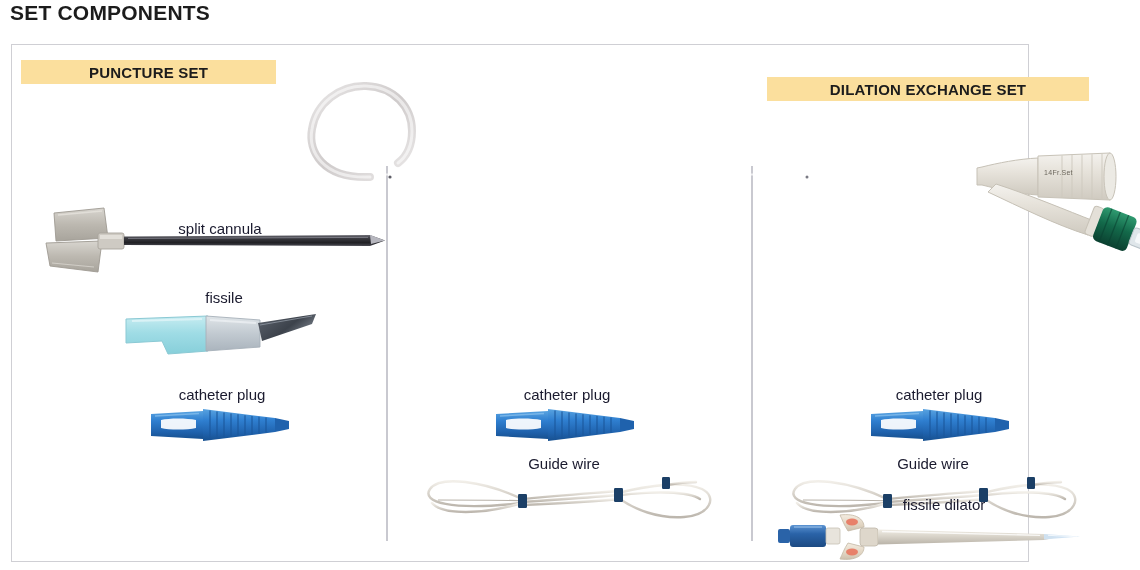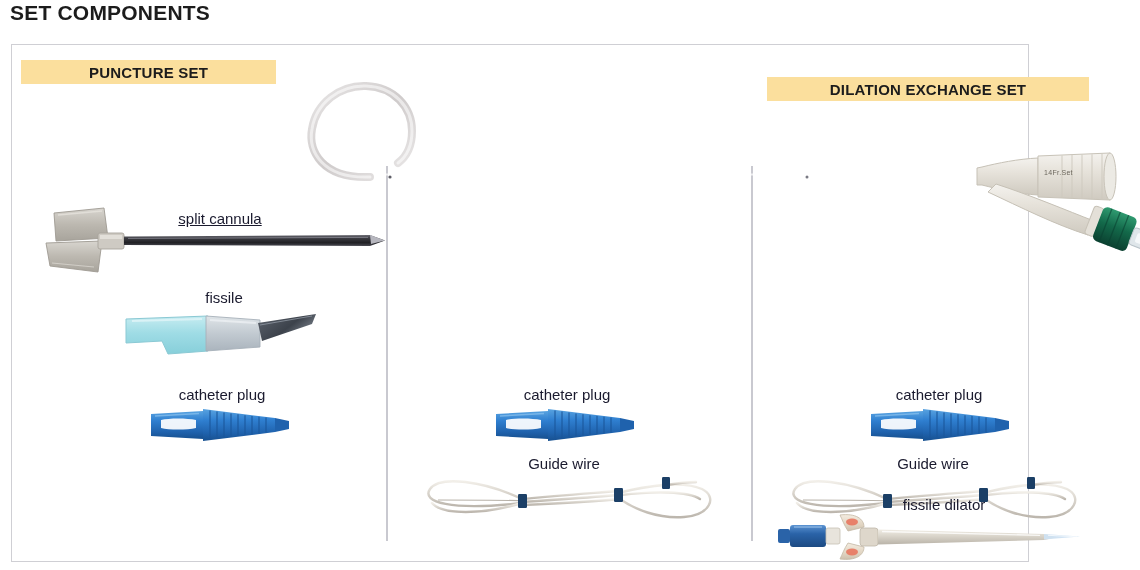--- a/index.html
+++ b/index.html
@@ -111,21 +111,21 @@
           <path d="M 823 155 L 823 191"></path>
             <path d="M 832 155 L 832 191"></path>
             <path d="M 841 155 L 841 191"></path>
         </g>
         <rect x="851" y="164" width="17" height="18" rx="3" fill="#dfe6ea" stroke="#b9c3c9" stroke-width="1"></rect>
         <rect x="856" y="168" width="9" height="10" rx="2" fill="#f5f8fa"></rect>
       </g>
     </svg>
   </div>
 
-  <div class="lbl" style="left:148px;top:165px;width:120px;text-decoration:underline;">split cannula</div>
+  <div class="lbl" style="left:148px;top:175px;width:120px;">split cannula</div>
   <div class="art" style="left:28px;top:160px;width:350px;height:70px;">
     <svg width="350" height="70" viewBox="0 0 350 70">
       <defs>
         <linearGradient id="wingG" x1="0" y1="0" x2="0" y2="1">
           <stop offset="0%" stop-color="#d8d5cf"></stop>
           <stop offset="50%" stop-color="#bcb8b0"></stop>
           <stop offset="100%" stop-color="#a8a49c"></stop>
         </linearGradient>
         <linearGradient id="needleG" x1="0" y1="0" x2="0" y2="1">
           <stop offset="0%" stop-color="#6b6b73"></stop>

